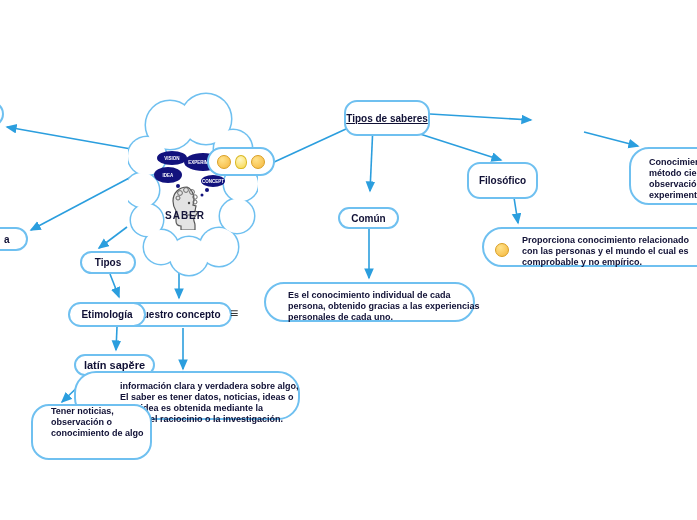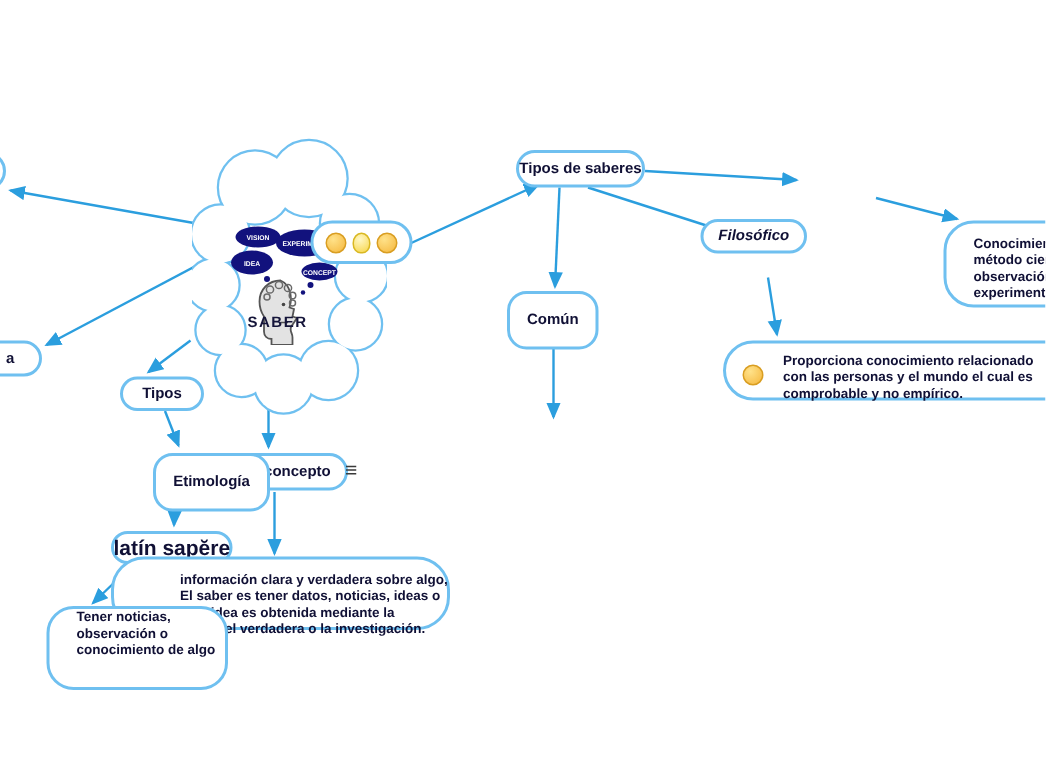--- a/index.html
+++ b/index.html
@@ -131,63 +131,68 @@
     <span class="emoji-disc"></span>
     <span class="emoji-bulb"></span>
     <span class="emoji-disc"></span>
   </div>
 
   <div class="node" style="left:-40px;top:101px;width:44px;height:26px;"></div>
   <div class="node" style="left:-45px;top:227px;width:73px;height:24px;justify-content:flex-start;">
     <span style="position:absolute;left:47px;">a</span>
   </div>
 
-  <div class="node" style="left:344px;top:100px;width:86px;height:25px;">
+  <div class="node" style="left:344px;top:100px;width:86px;height:36px;text-decoration:underline;">
     <span>Tipos de saberes</span>
   </div>
-  <div class="node" style="left:467px;top:146px;width:71px;height:23px;font-style:italic;">
+  <div class="node" style="left:467px;top:162px;width:71px;height:37px;">
     <span>Filosófico</span>
   </div>
-  <div class="node" style="left:338px;top:194px;width:61px;height:39px;">
+  <div class="node" style="left:338px;top:207px;width:61px;height:22px;">
     <span>Común</span>
   </div>
   <div class="node" style="left:80px;top:251px;width:56px;height:23px;">
     <span>Tipos</span>
   </div>
   <div class="node" style="left:124px;top:302px;width:108px;height:25px;">
     <span>Nuestro concepto</span>
   </div>
-  <div class="node" style="left:102px;top:302px;width:78px;height:39px;">
+  <div class="node" style="left:68px;top:302px;width:78px;height:25px;">
     <span>Etimología</span>
   </div>
   <div class="hamburger" style="left:230px;top:306px;">≡</div>
-  <div class="node" style="left:74px;top:354px;width:81px;height:22px;font-size:14px;">
+  <div class="node" style="left:74px;top:354px;width:81px;height:22px;font-size:11px;">
     <span>latín sapĕre</span>
   </div>
 
   <div class="descbox" style="left:629px;top:147px;width:140px;height:58px;padding:8px 0 0 18px;border-radius:20px;">
     <div class="ln">Conocimiento</div>
     <div class="ln">método científico,</div>
     <div class="ln">observación y</div>
     <div class="ln">experimentación.</div>
   </div>
 
   <div class="descbox" style="left:482px;top:227px;width:245px;height:40px;padding:6px 8px 0 38px;border-radius:20px;">
     <span class="emoji-disc" style="position:absolute;left:9px;top:14px;"></span>
     <div class="ln">Proporciona conocimiento relacionado</div>
     <div class="ln">con las personas y el mundo el cual es</div>
     <div class="ln">comprobable y no empírico.</div>
   </div>
 
+  <div class="descbox" style="left:264px;top:282px;width:211px;height:40px;padding:6px 8px 0 22px;border-radius:20px;">
+    <div class="ln">Es el conocimiento individual de cada</div>
+    <div class="ln">persona, obtenido gracias a las experiencias</div>
+    <div class="ln">personales de cada uno.</div>
+  </div>
 
   <div class="descbox" style="left:74px;top:371px;width:226px;height:49px;padding:8px 6px 0 44px;border-radius:22px;">
     <div class="ln">información clara y verdadera sobre algo,</div>
     <div class="ln">El saber es tener datos, noticias, ideas o</div>
     <div class="ln">esta idea es obtenida mediante la</div>
-    <div class="ln" style="padding-left:30px;">el verdadera o la investigación.</div>
+    <div class="ln" style="padding-left:30px;">el raciocinio o la investigación.</div>
   </div>
 
   <div class="descbox" style="left:31px;top:404px;width:121px;height:56px;padding:0 6px 0 18px;border-radius:18px;">
     <div class="ln">Tener noticias,</div>
     <div class="ln">observación o</div>
     <div class="ln">conocimiento de algo</div>
   </div>
 
 </div>
 

